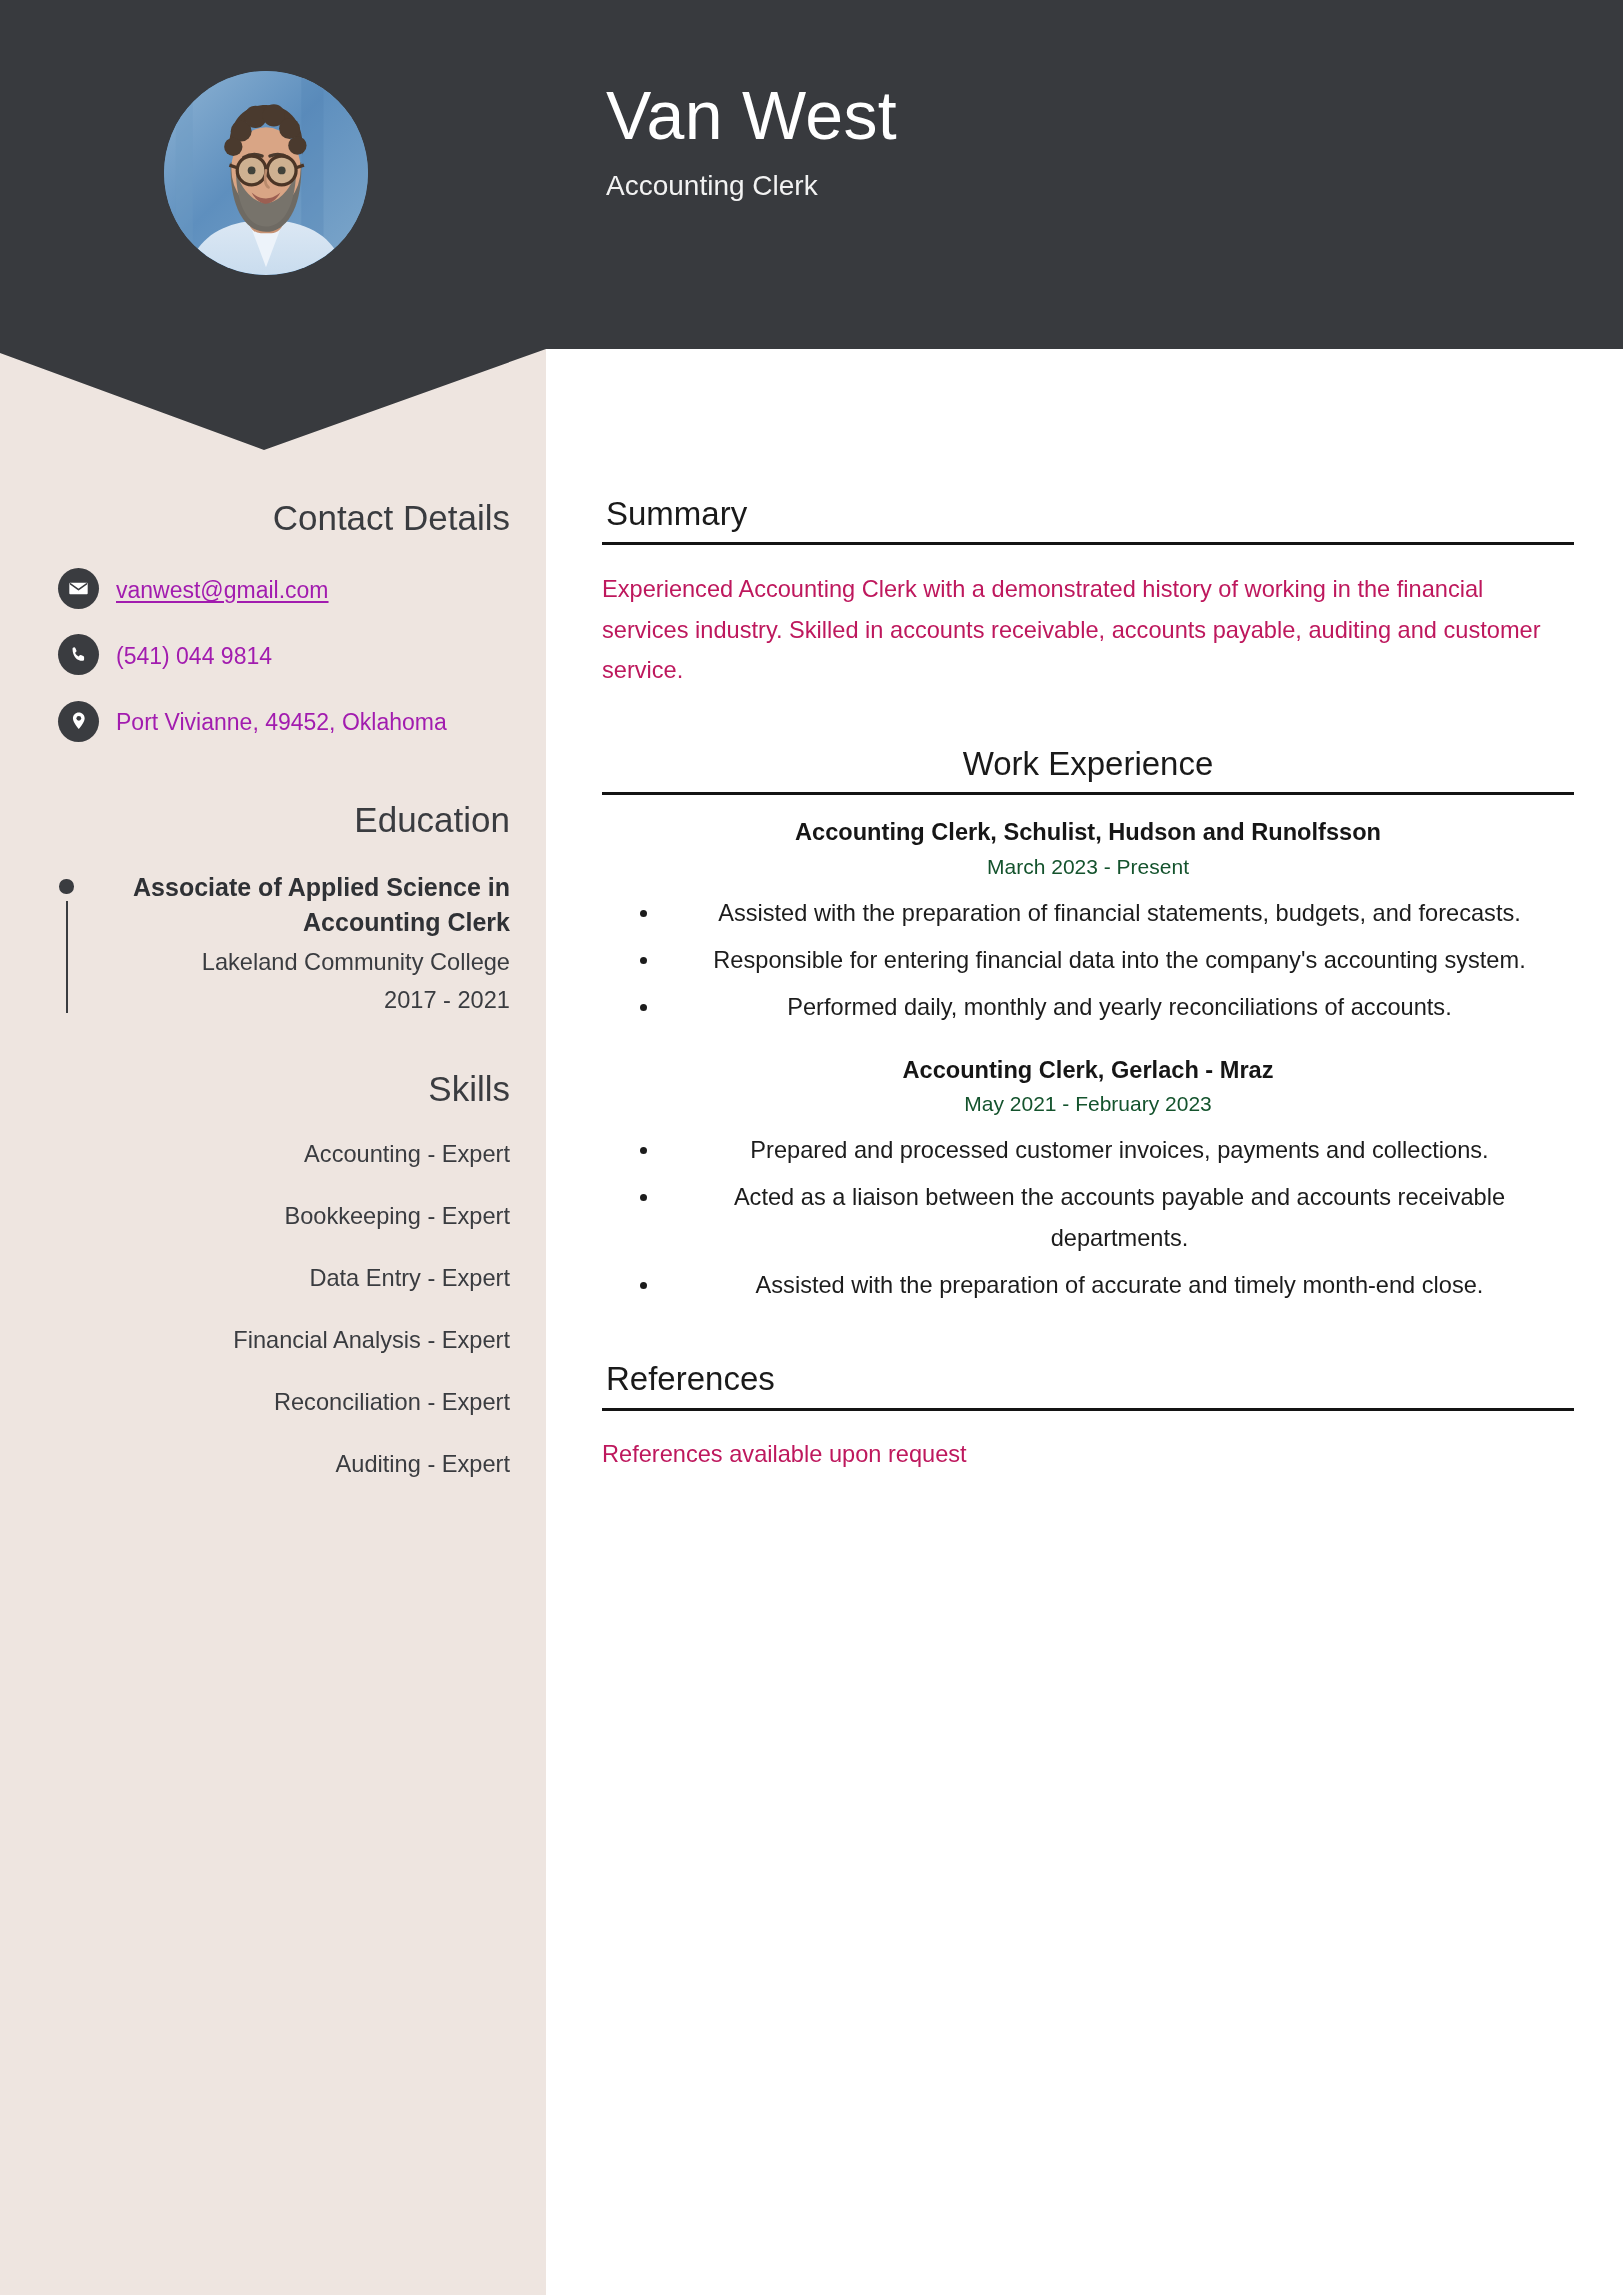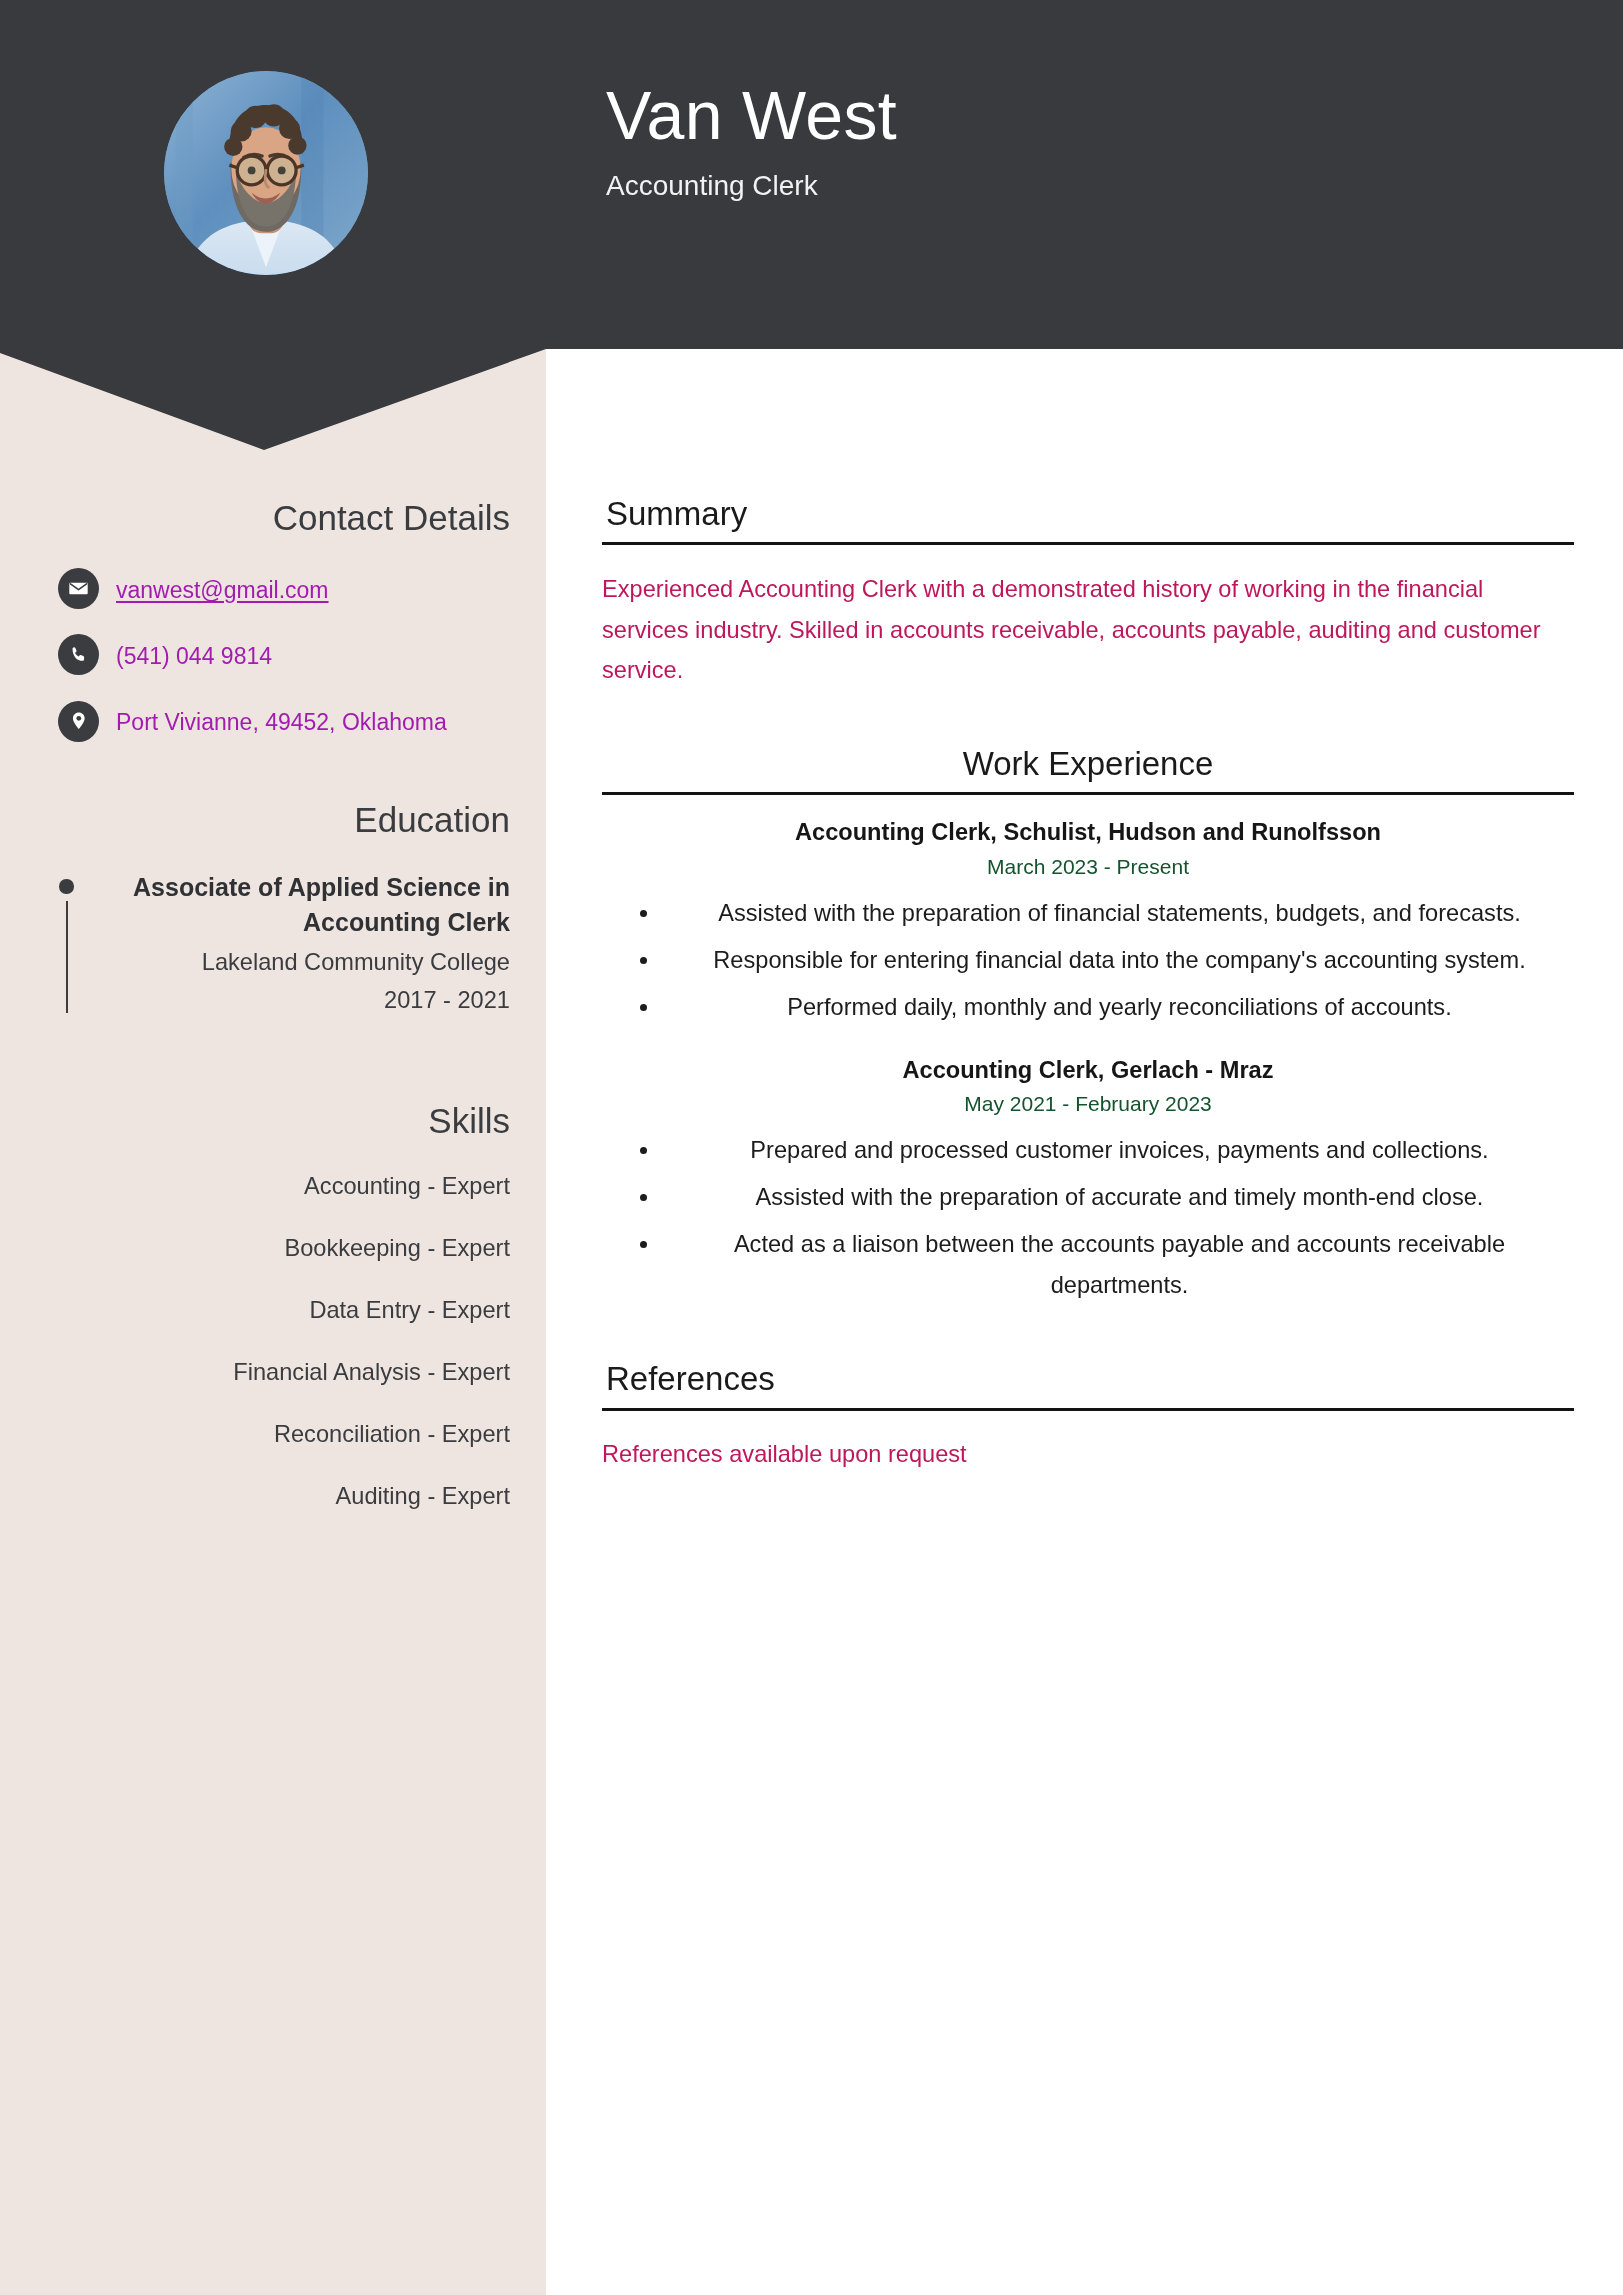--- a/index.html
+++ b/index.html
@@ -94,21 +94,21 @@
     text-align: right;
   }
   .side-h {
     font-size: 35px;
     font-weight: 400;
     color: #3A3C40;
     line-height: 1.15;
     margin: 0 0 30px 0;
   }
   .side-h.sp-edu { margin-top: 58px; }
-  .side-h.sp-skills { margin-top: 84px; }
+  .side-h.sp-skills { margin-top: 52px; }
 
   
   .contact-row {
     display: flex;
     align-items: flex-start;
     margin-bottom: 25px;
   }
   .c-icon {
     flex: 0 0 auto;
     width: 41px;
@@ -390,22 +390,22 @@
           <li>Responsible for entering financial data into the company's accounting system.</li>
           <li>Performed daily, monthly and yearly reconciliations of accounts.</li>
         </ul>
       </div>
 
       <div class="job job2">
         <div class="job-title">Accounting Clerk, Gerlach - Mraz</div>
         <div class="job-dates">May 2021 - February 2023</div>
         <ul class="job-points">
           <li>Prepared and processed customer invoices, payments and collections.</li>
+          <li>Acted as a liaison between the accounts payable and accounts receivable departments.</li>
           <li>Assisted with the preparation of accurate and timely month-end close.</li>
-          <li>Acted as a liaison between the accounts payable and accounts receivable departments.</li>
         </ul>
       </div>
     </section>
 
     <section class="sec gap-ref">
       <h2 class="sec-h">References</h2>
       <div class="sec-rule"></div>
       <p class="sec-body">References available upon request</p>
     </section>
 

